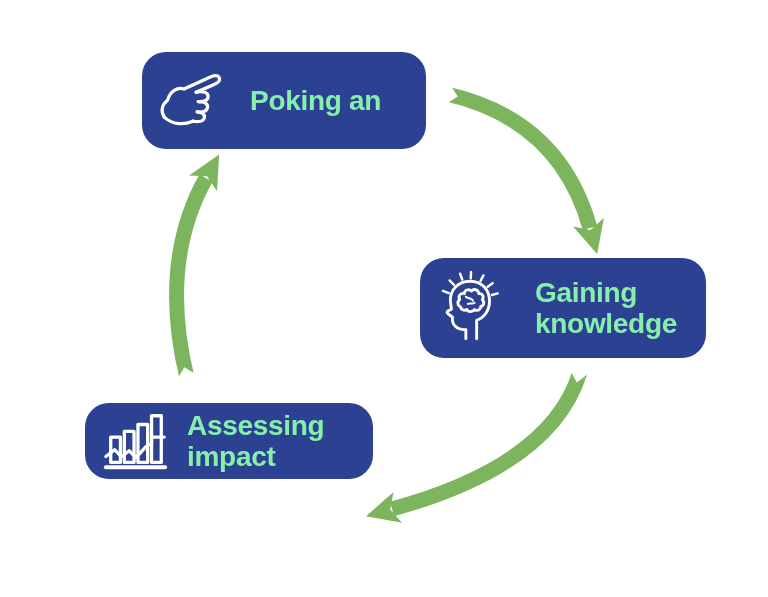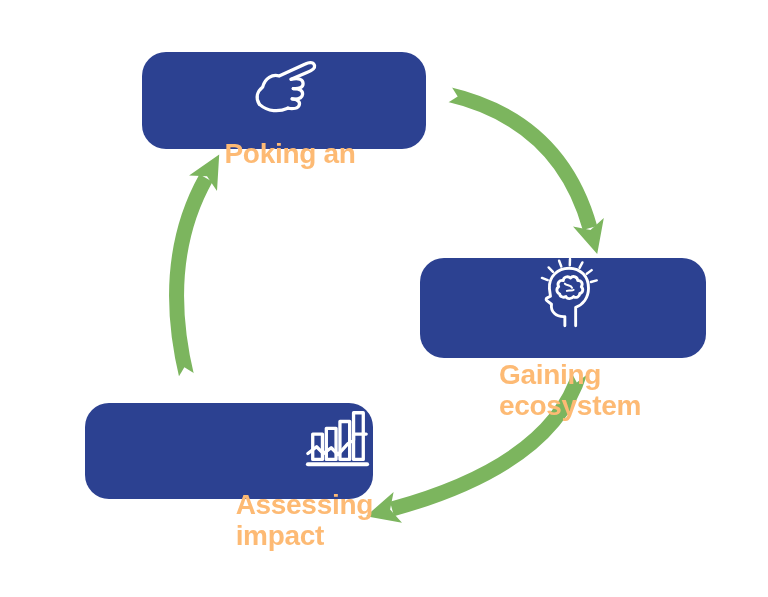--- a/index.html
+++ b/index.html
@@ -8,37 +8,36 @@
     width:768px;height:597px;
     background:#ffffff;
     font-family:"Liberation Sans","DejaVu Sans",sans-serif;
     overflow:hidden;
   }
   .arrows{position:absolute;left:0;top:0;width:768px;height:597px;}
   .step-box{
     position:absolute;
     background:#2c4191;
     border-radius:24px;
-    color:#fdba74;
+    color:#86efac;
     display:flex;
     align-items:center;
     box-sizing:border-box;
-    flex-direction:column;
   }
   .step-box .icon{flex:0 0 auto;display:flex;align-items:center;justify-content:center;}
   .step-label{
     font-weight:700;
     font-size:28px;
     line-height:31px;
     letter-spacing:-0.3px;
     white-space:nowrap;
   }
   #box-poking   {left:142px; top:52px;  width:284px; height:97px;  padding-left:12px; gap:14px;}
   #box-gaining  {left:420px; top:258px; width:286px; height:100px; padding-left:14px; gap:27px;}
-  #box-assessing{left:85px;  top:403px; width:288px; height:96px;  padding-left:16px; gap:16px;align-items:flex-end;}
+  #box-assessing{left:85px;  top:403px; width:288px; height:76px;  padding-left:16px; gap:16px;}
   .line-icon{stroke:#ffffff;fill:none;stroke-linecap:round;stroke-linejoin:round;}
 </style>
 </head>
 <body>
 
 <div class="canvas">
 
   <svg class="arrows" viewBox="0 0 768 597">
 
     <g>
@@ -91,21 +90,21 @@
           <line x1="27.5" y1="8.3" x2="25.4" y2="2.7"></line>
           <line x1="35.8" y1="7.0" x2="36.0" y2="1.0"></line>
           <line x1="45.3" y1="9.6" x2="48.1" y2="4.3"></line>
           <line x1="52.3" y1="15.4" x2="57.1" y2="11.8"></line>
           <line x1="56.3" y1="23.3" x2="62.0" y2="21.8"></line>
         </g>
       </svg>
     </span>
     <div class="step-label">
       <div>Gaining</div>
-      <div>ecosystem</div>
+      <div>knowledge</div>
     </div>
   </div>
 
   <div class="step-box" id="box-assessing">
     <span class="icon">
       <svg width="70" height="70" viewBox="0 0 72 72" class="line-icon" stroke-width="3.4">
 
         <rect x="10" y="32" width="10" height="26"></rect>
         <rect x="24" y="26" width="10" height="32"></rect>
         <rect x="38" y="19" width="10" height="39"></rect>

